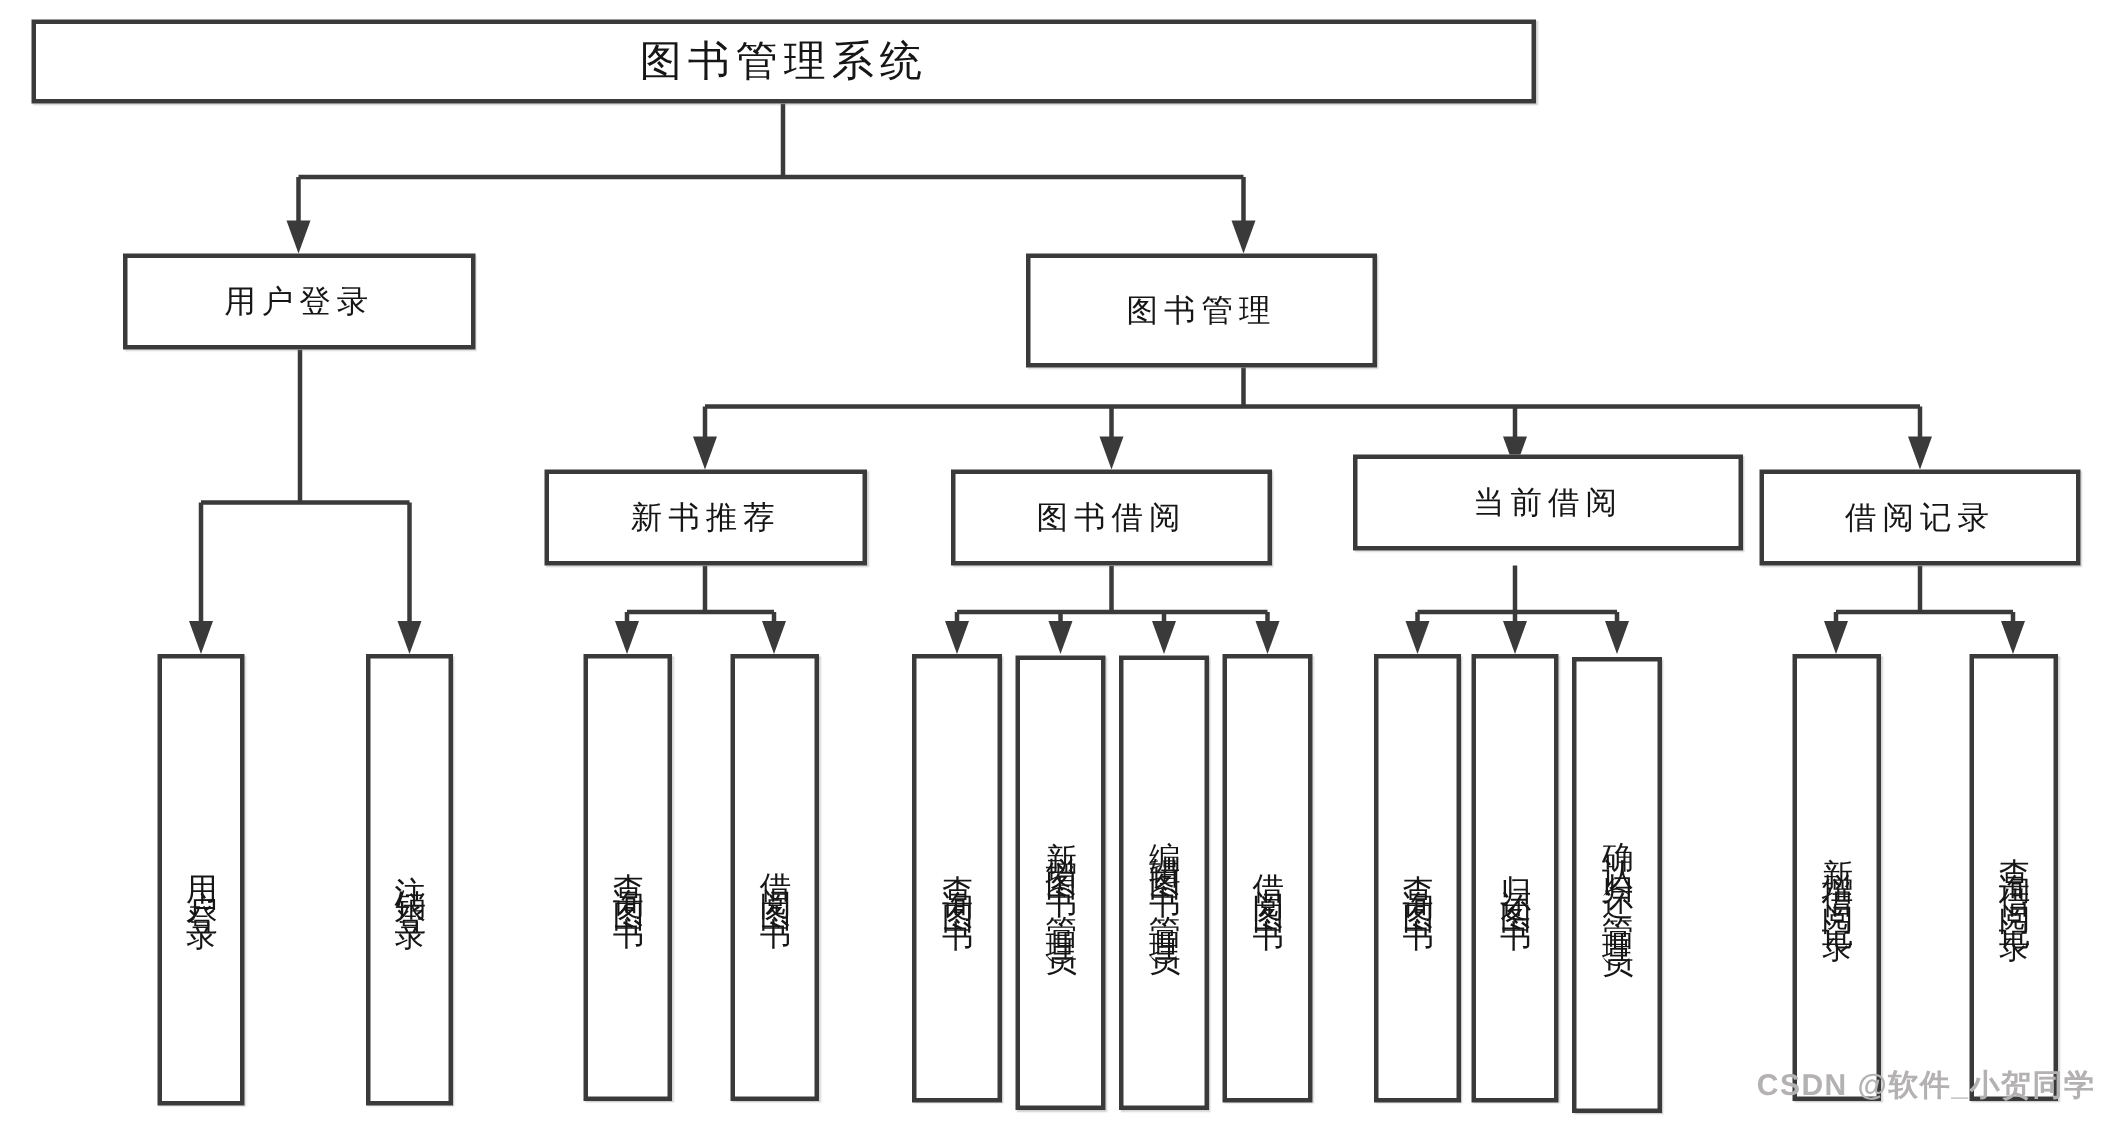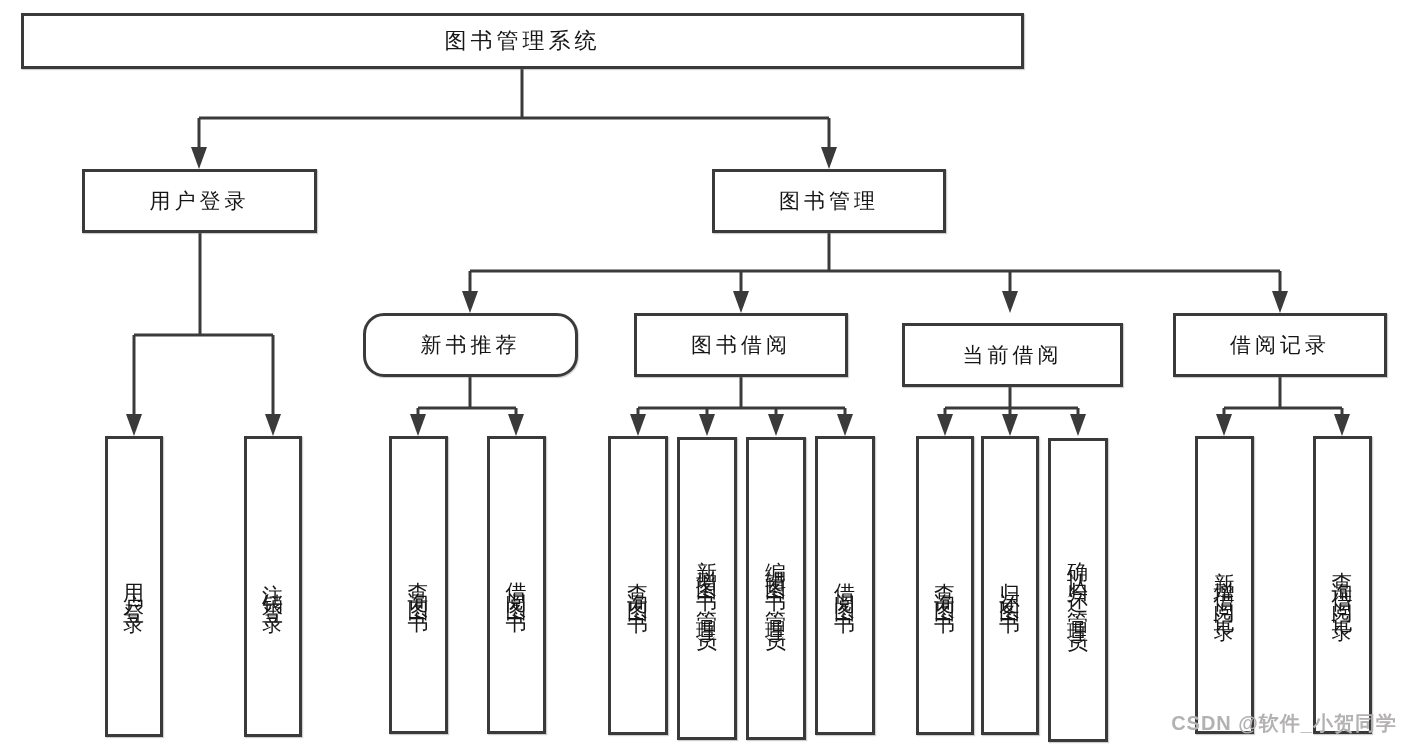--- a/index.html
+++ b/index.html
@@ -48,21 +48,21 @@
   }
   .vbox .vtext {
     writing-mode: vertical-rl;
     text-orientation: mixed;
     font-size: 21px;
     letter-spacing: 10px;
     line-height: 1;
     white-space: nowrap;
   }
   .title-text {
-    font-size: 22px;
+    font-size: 28px;
   }
   .watermark {
     position: absolute;
     right: 8px;
     bottom: 10px;
     font-size: 20px;
     color: #b3b1b1;
     letter-spacing: 1px;
     z-index: 3;
     font-weight: bold;
@@ -139,31 +139,31 @@
     </g>
   </svg>
 
   <div class="hbox" style="left:21px; top:13px; width:1003px; height:56px;">
     <span class="title-text">图书管理系统</span>
   </div>
 
   <div class="hbox" style="left:82px; top:169px; width:235px; height:64px;">
     <span>用户登录</span>
   </div>
-  <div class="hbox" style="left:712px; top:169px; width:234px; height:64px;">
+  <div class="hbox" style="left:684px; top:169px; width:234px; height:76px;">
     <span>图书管理</span>
   </div>
 
-  <div class="hbox" style="left:363px; top:313px; width:215px; height:64px;border-radius:21px;">
+  <div class="hbox" style="left:363px; top:313px; width:215px; height:64px;">
     <span>新书推荐</span>
   </div>
   <div class="hbox" style="left:634px; top:313px; width:214px; height:64px;">
     <span>图书借阅</span>
   </div>
-  <div class="hbox" style="left:902px; top:323px; width:221px; height:64px;">
+  <div class="hbox" style="left:902px; top:303px; width:260px; height:64px;">
     <span>当前借阅</span>
   </div>
   <div class="hbox" style="left:1173px; top:313px; width:214px; height:64px;text-align:right;">
     <span>借阅记录</span>
   </div>
 
   <div class="vbox" style="left:105px; top:436px; width:58px; height:301px;">
     <span class="vtext">用户登录</span>
   </div>
   <div class="vbox" style="left:244px; top:436px; width:58px; height:301px;">

